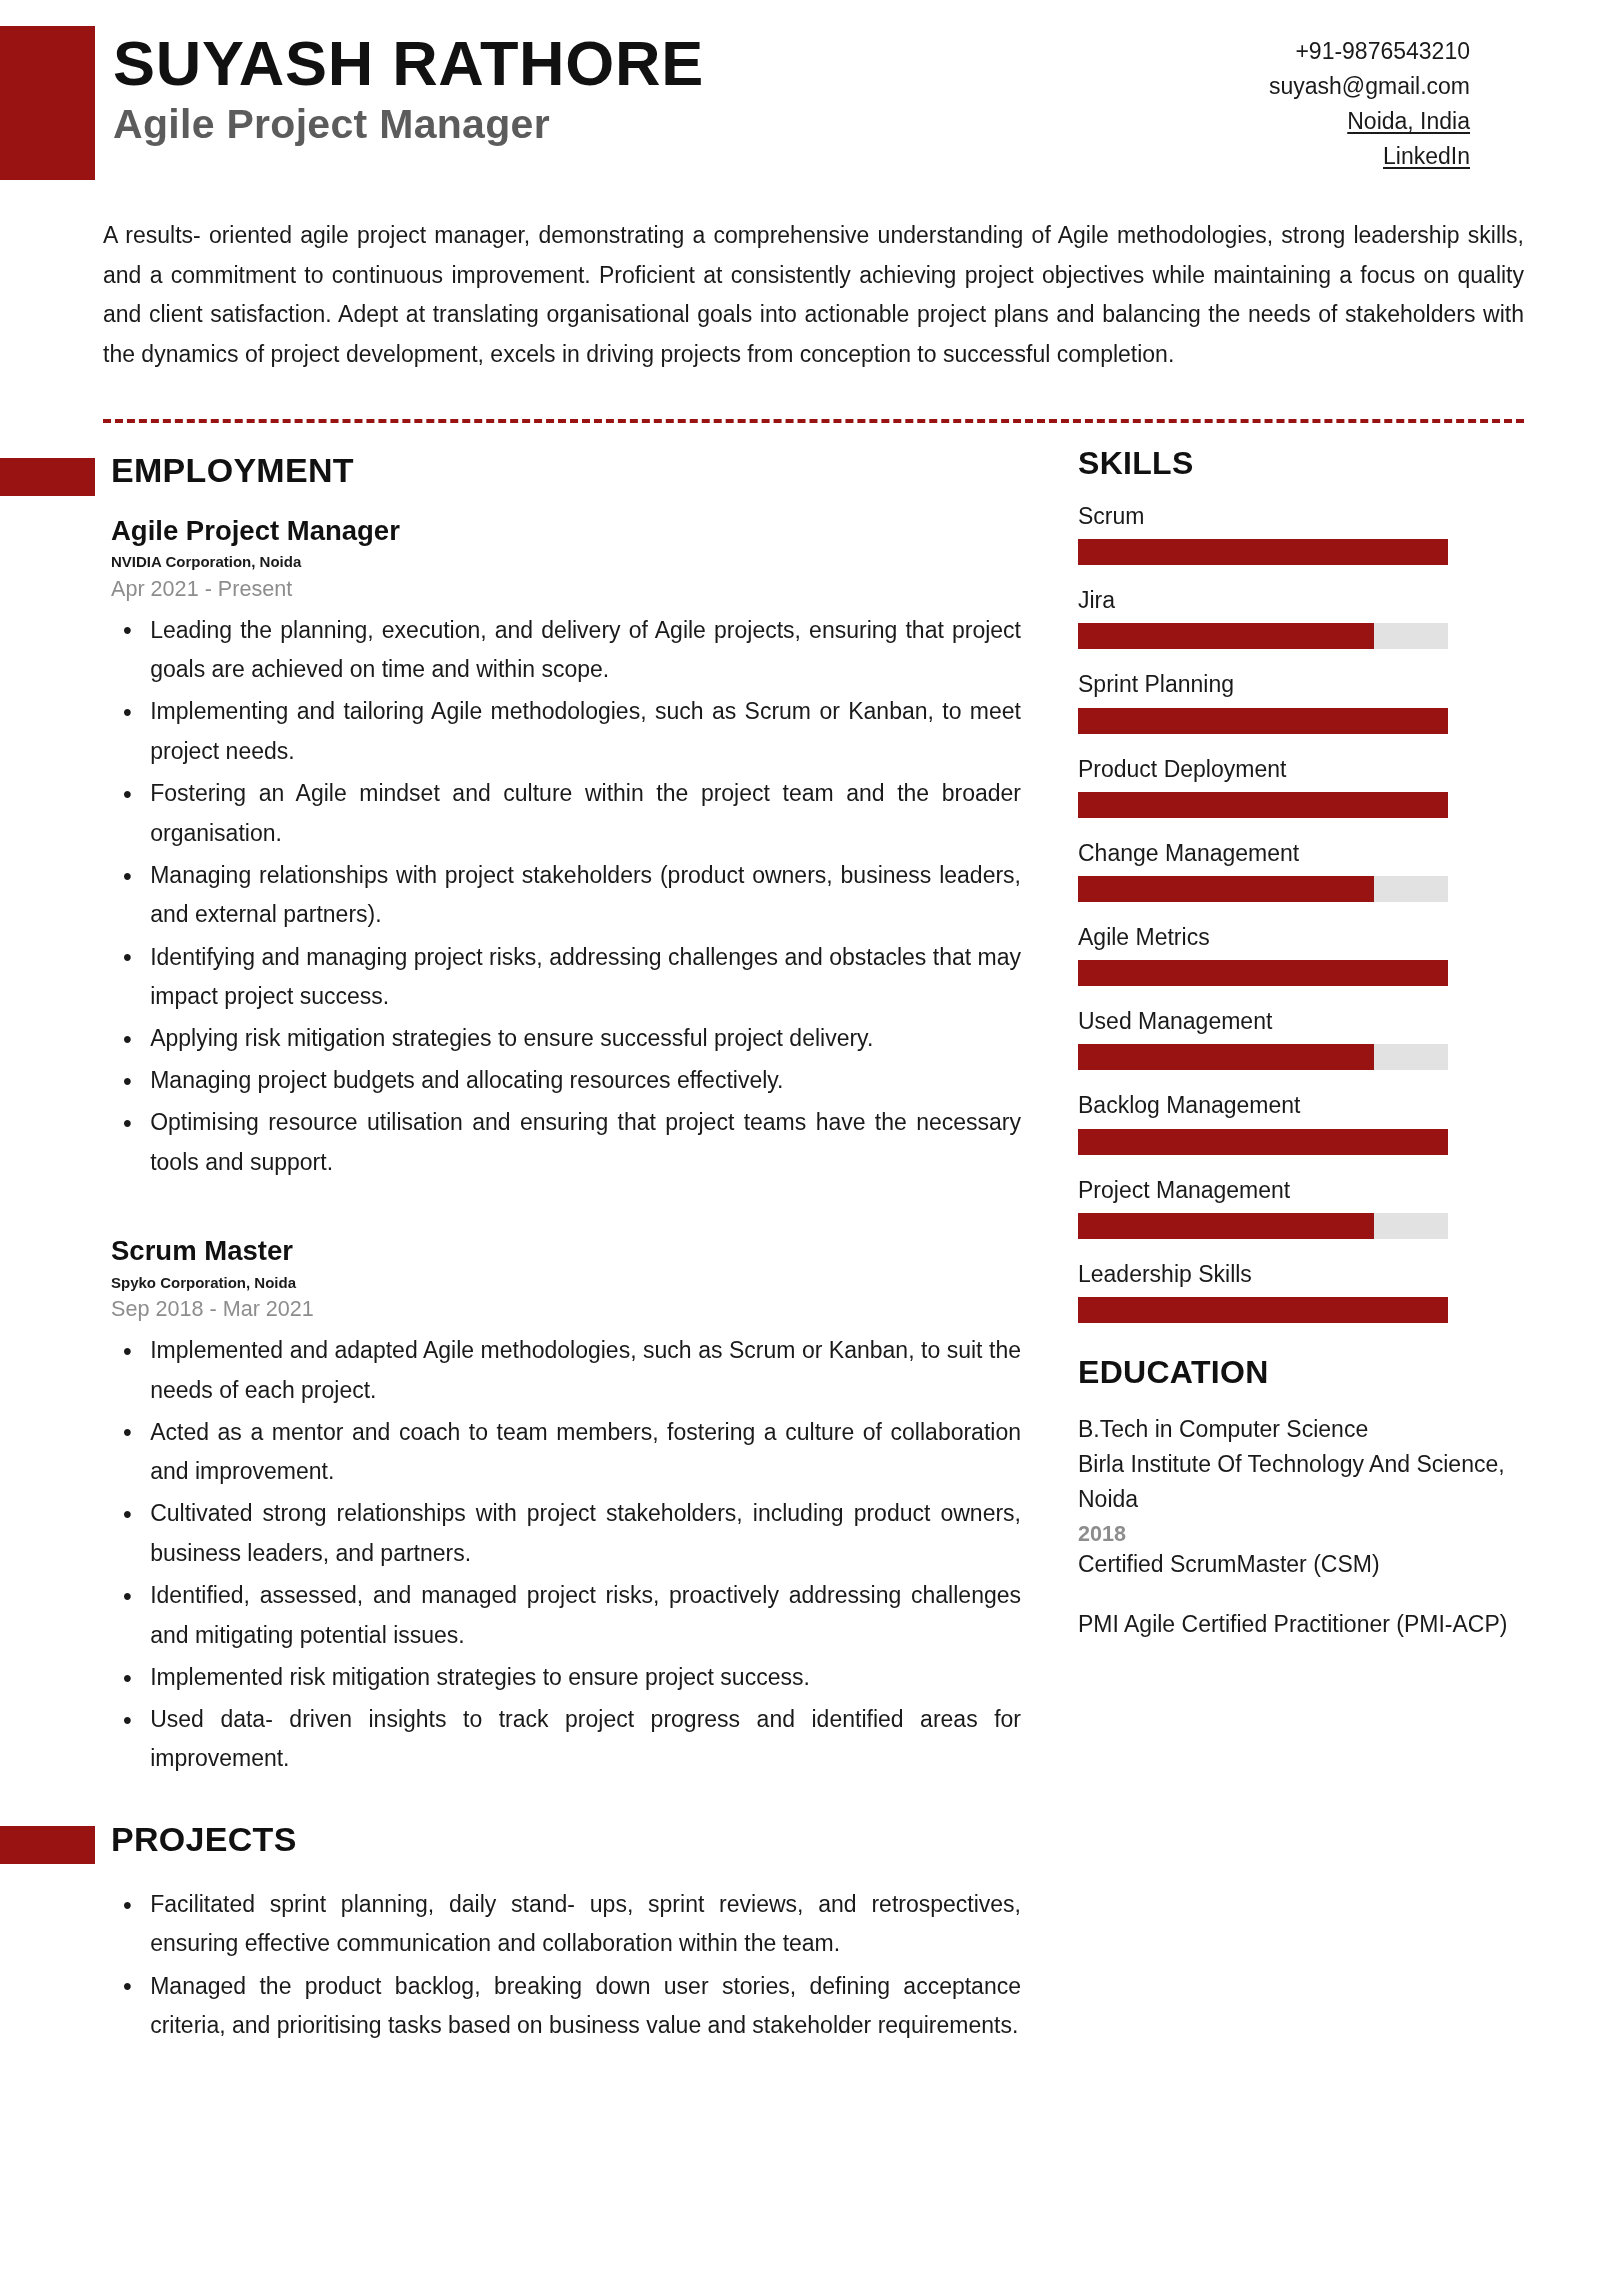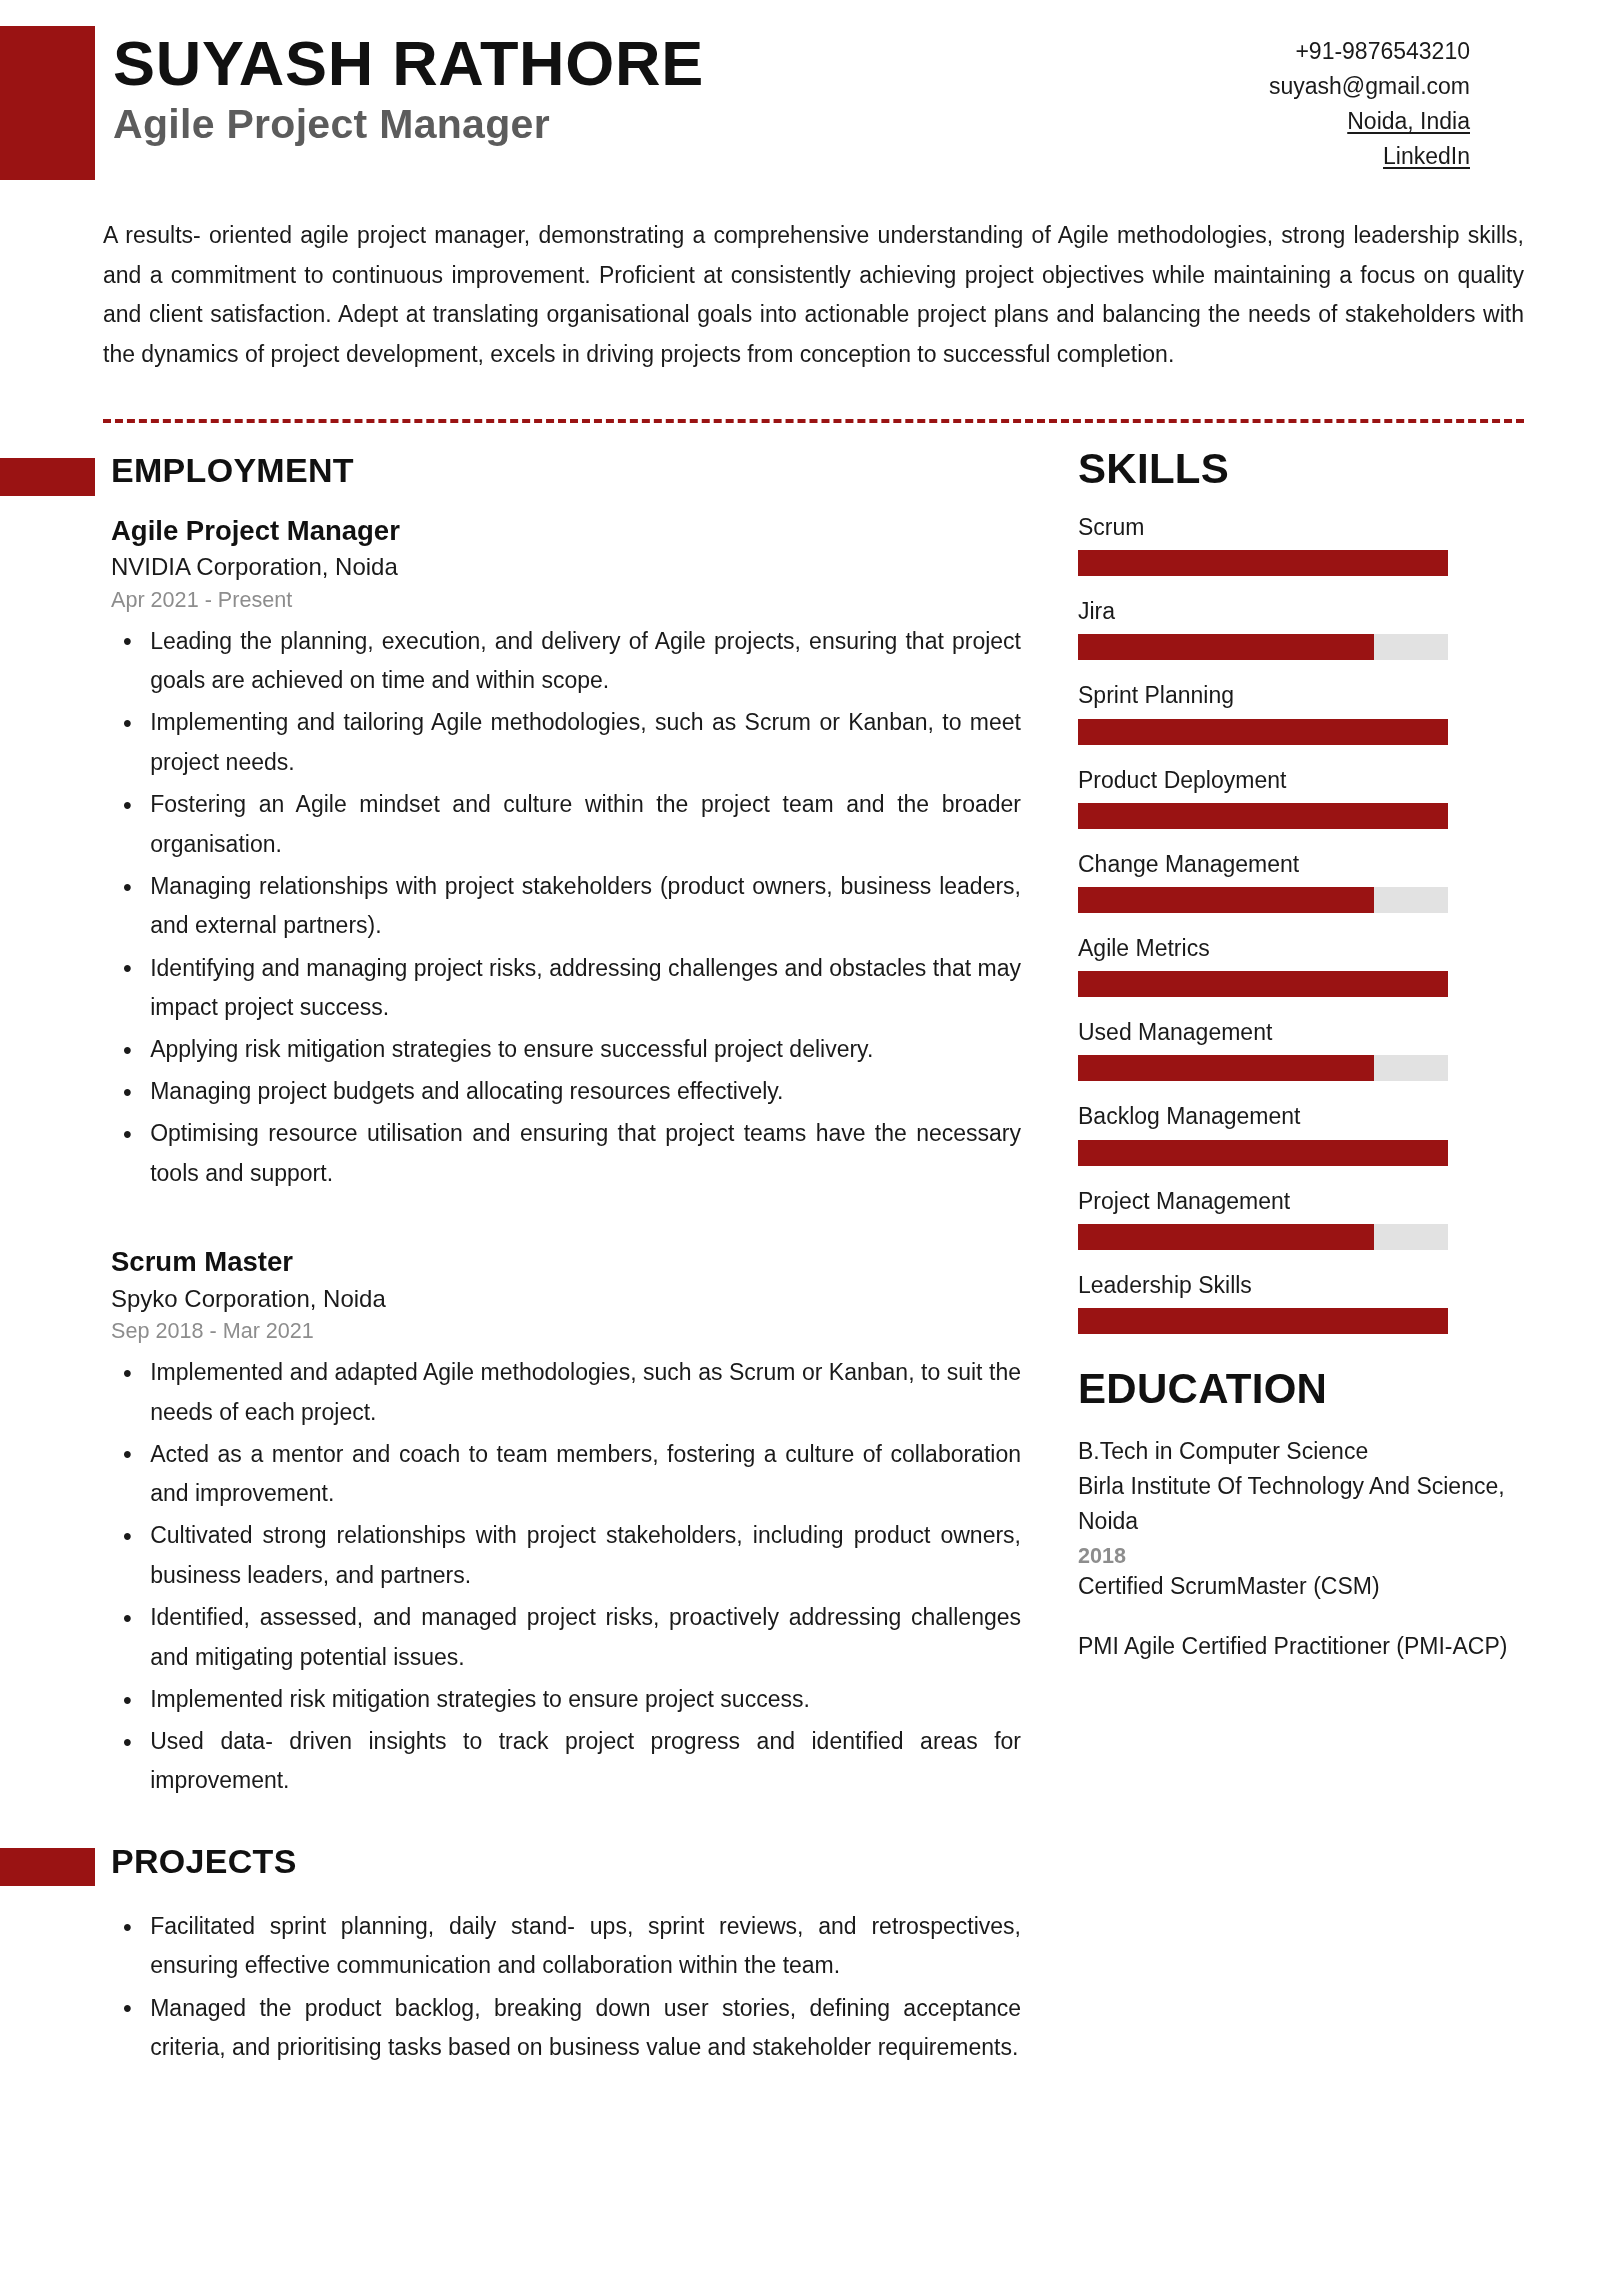--- a/index.html
+++ b/index.html
@@ -133,22 +133,22 @@
   }
 
   .entry { margin: 0 0 0 0; padding-left: 111px; }
   .entry-role {
     font-size: 27.5px;
     font-weight: 700;
     color: #111111;
     margin: 0 0 6.5px 0;
   }
   .entry-company {
-    font-size: 24px;
-    font-weight: 400;
+    font-size: 15px;
+    font-weight: 700;
     color: #1a1a1a;
     margin: 0 0 5.2px 0;
   }
   .entry-dates {
     font-size: 21.6px;
     color: #8d8d8d;
     margin: 0 0 7.9px 0;
   }
   ul.bullets {
     margin: 9.2px 0 0 0;
@@ -171,21 +171,21 @@
     top: -1.3px;
     font-size: 25px;
     color: #1a1a1a;
   }
 
   .gap-lg { height: 50px; }
   .gap-md { height: 38px; }
 
   
   .r-section-title {
-    font-size: 42px;
+    font-size: 32px;
     font-weight: 700;
     letter-spacing: 0.3px;
     color: #111111;
     margin: 0 0 21px 0;
   }
   .skill { margin-bottom: 22px; }
   .skill-label {
     font-size: 23px;
     color: #1a1a1a;
     margin-bottom: 9.2px;

